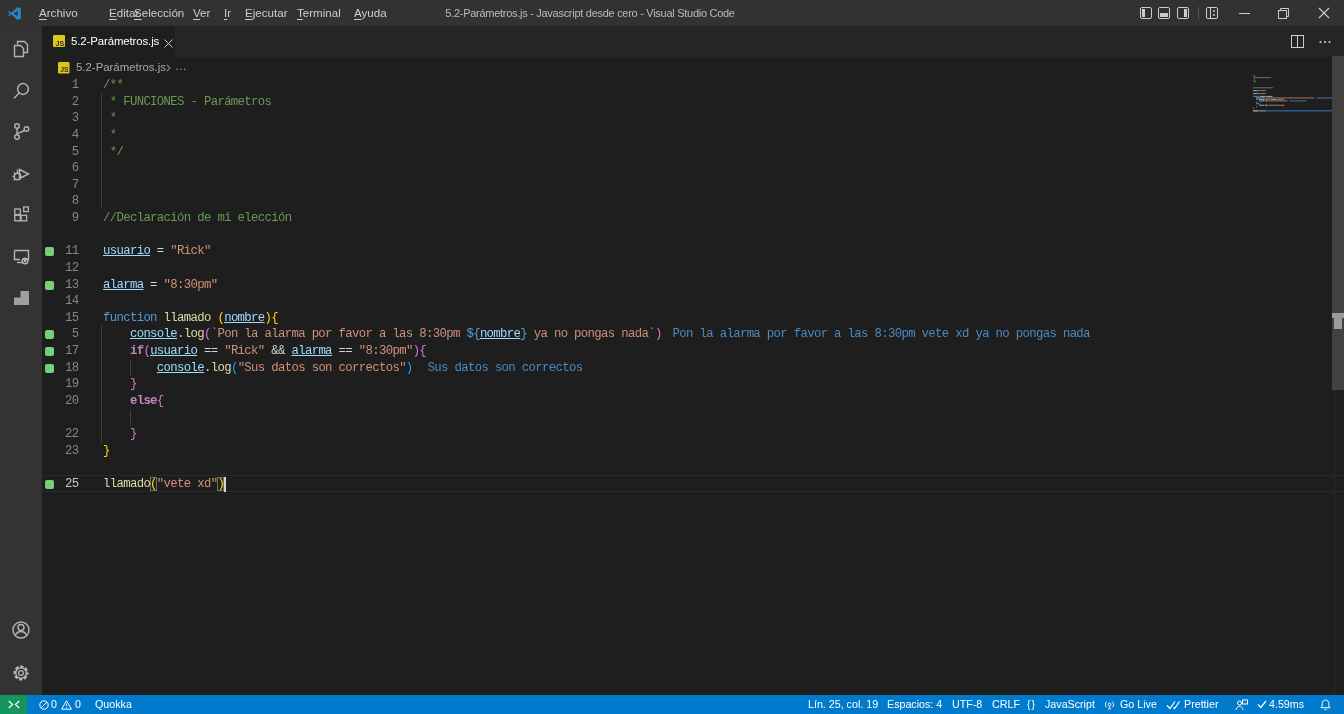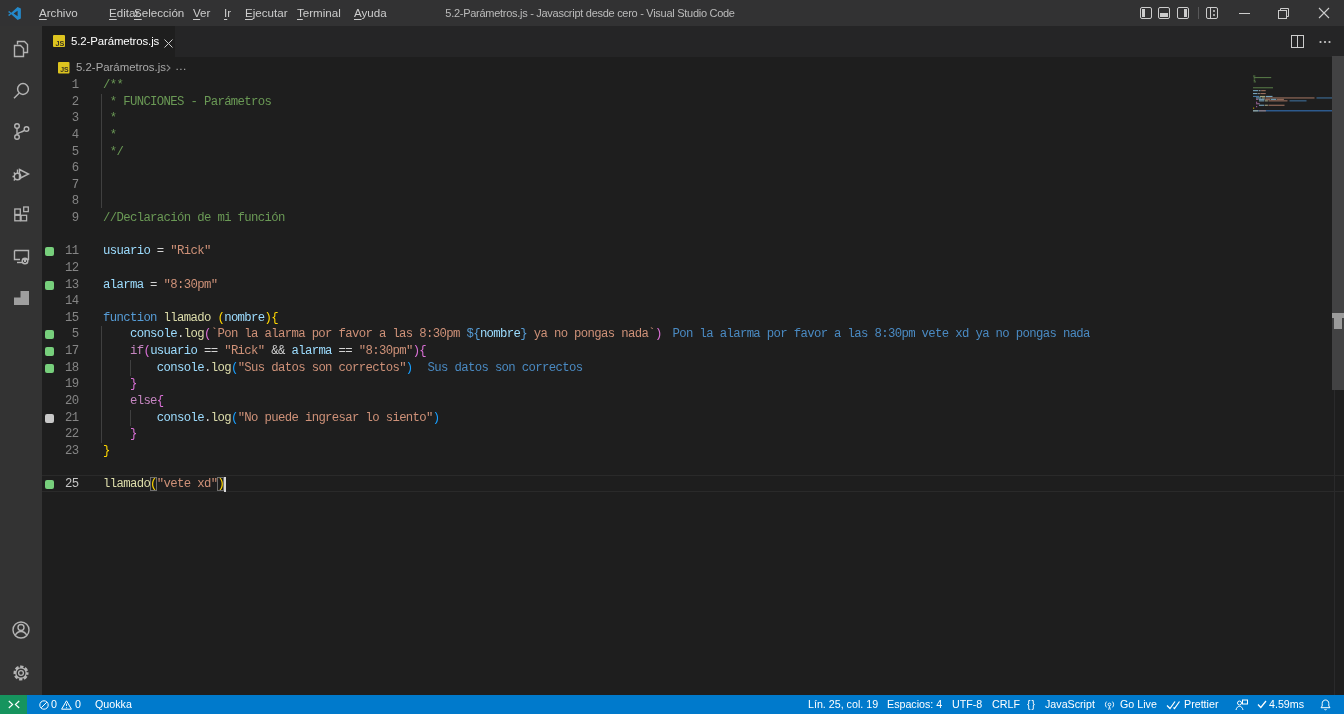--- a/index.html
+++ b/index.html
@@ -30,23 +30,23 @@
   #editor { position:absolute; left:42px; top:77px; width:1302px; height:618px; background:#1e1e1e;
     font-family:"Liberation Mono", monospace; font-size:12.3px; letter-spacing:-0.65px; }
   .ln { position:absolute; left:0; height:16.625px; width:1302px; }
   .num { position:absolute; left:0; top:0; width:36.5px; text-align:right; color:#858585;
     line-height:16.625px; font-size:12.3px; }
   .code { position:absolute; left:61px; top:0; line-height:16.625px; white-space:pre; color:#d4d4d4; }
   .mark { position:absolute; left:3px; top:4px; width:9px; height:9px; border-radius:2px; background:#77cf7c; }
   .mark.gray { background:#c8c8c8; }
   .c { color:#6a9955; } 
   .k { color:#569cd6; } 
-  .ct{ color:#c586c0; } 
+  .ct{ color:#c586c0;font-weight:bold; } 
   .f { color:#dcdcaa; } 
-  .v { color:#9cdcfe; } 
+  .v { color:#9cdcfe;text-decoration:underline; } 
   .s { color:#ce9178; } 
   .b1{ color:#ffd700; } 
   .b2{ color:#da70d6; } 
   .b3{ color:#179fff; } 
   .q { color:#4a8ac2; } 
   .guide { position:absolute; width:1px; background:#404040; }
 
   
   #statusbar { position:absolute; left:0; top:695px; width:1344px; height:19px; background:#007acc;
     color:#ffffff; font-size:10.7px; }
@@ -225,21 +225,21 @@
         <span class="num">6</span>
       </div>
     <div class="ln" style="top:99.75px">
         <span class="num">7</span>
       </div>
     <div class="ln" style="top:116.375px">
         <span class="num">8</span>
       </div>
     <div class="ln" style="top:133px">
         <span class="num">9</span>
-        <span class="code"><span class="c">//Declaración de mi función</span></span>
+        <span class="code"><span class="c">//Declaración de mi elección</span></span>
       </div>
     <div class="ln" style="top:166.25px">
         <span class="mark"></span>
         <span class="num">11</span>
         <span class="code"><span class="v">usuario</span> = <span class="s">"Rick"</span></span>
       </div>
     <div class="ln" style="top:182.875px">
         <span class="num">12</span>
       </div>
     <div class="ln" style="top:199.5px">
@@ -269,25 +269,20 @@
         <span class="num">18</span>
         <span class="code">        <span class="v">console</span>.<span class="f">log</span><span class="b3">(</span><span class="s">"Sus datos son correctos"</span><span class="b3">)</span><span class="q" style="margin-left:15px">Sus datos son correctos</span></span>
       </div>
     <div class="ln" style="top:299.25px">
         <span class="num">19</span>
         <span class="code">    <span class="b2">}</span></span>
       </div>
     <div class="ln" style="top:315.875px">
         <span class="num">20</span>
         <span class="code">    <span class="ct">else</span><span class="b2">{</span></span>
-      </div>
-    <div class="ln" style="top:332.5px">
-        <span class="mark gray"></span>
-        <span class="num">21</span>
-        <span class="code">        <span class="v">console</span>.<span class="f">log</span><span class="b3">(</span><span class="s">"No puede ingresar lo siento"</span><span class="b3">)</span></span>
       </div>
     <div class="ln" style="top:349.125px">
         <span class="num">22</span>
         <span class="code">    <span class="b2">}</span></span>
       </div>
     <div class="ln" style="top:365.75px">
         <span class="num">23</span>
         <span class="code"><span class="b1">}</span></span>
       </div>
     <div class="ln" style="top:399px">

